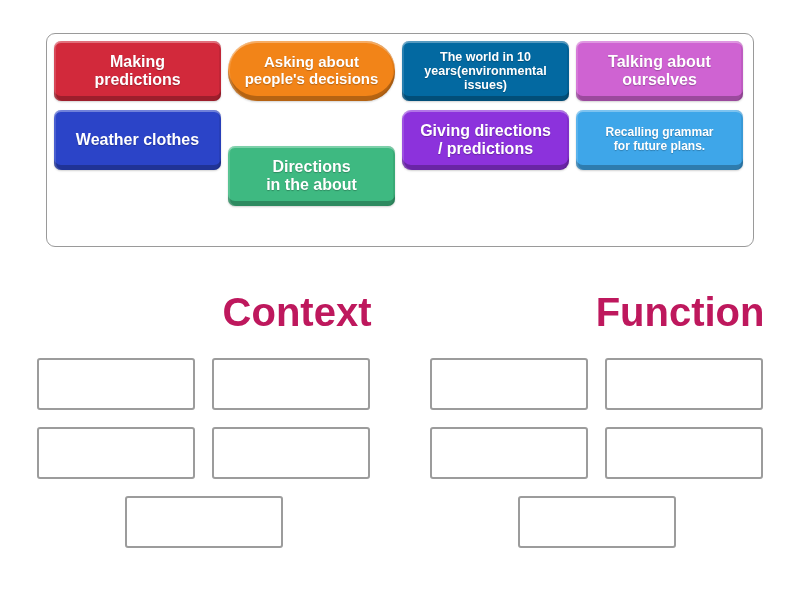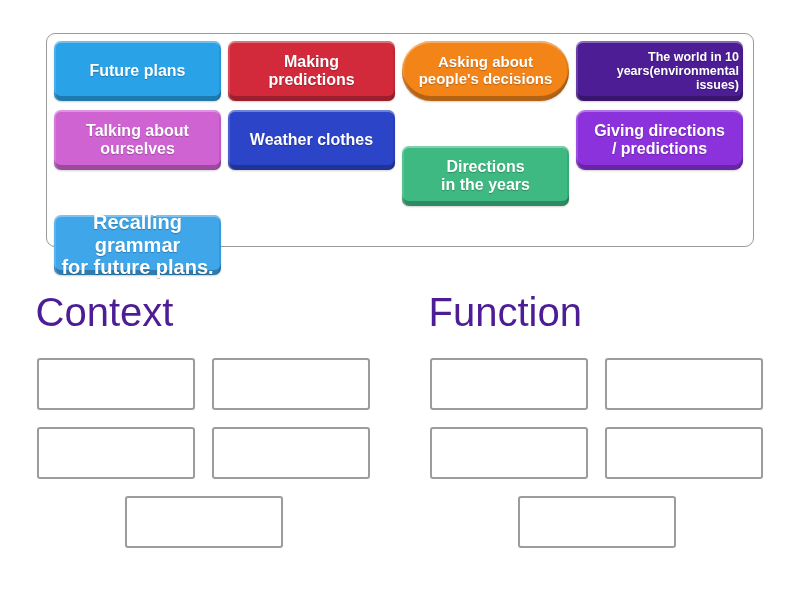--- a/index.html
+++ b/index.html
@@ -38,35 +38,35 @@
       inset -2px 0 0 rgba(0,0,0,0.08),
       inset 0 -5px 0 rgba(0,0,0,0.25),
       0 1px 2px rgba(0,0,0,0.18);
     text-shadow: 0 1px 1px rgba(0,0,0,0.25);
     cursor: grab;
     padding: 2px 4px;
   }
   .tile-line { display: block; }
   .size-md  { font-size: 16px; }
   .size-sm  { font-size: 15px; }
-  .size-xs  { font-size: 20px; }
+  .size-xs  { font-size: 12px; }
   .size-xxs { font-size: 12.5px; }
   
   .groups {
     display: flex;
     justify-content: center;
     gap: 57px;
     margin-top: 40px;
   }
   .group { width: 336px; }
   .group-title {
     font-size: 40px;
-    font-weight: 400;
-    color: #4c1d95;
-    text-align: left;
+    font-weight: 700;
+    color: #be185d;
+    text-align: right;
     line-height: 1.25;
     margin-bottom: 21px;
   }
   .slots {
     display: flex; flex-wrap: wrap;
     justify-content: center;
     column-gap: 17px;
     row-gap: 17px;
   }
   .slot {
@@ -75,46 +75,43 @@
     border: 2px solid #9c9c9c;
     border-radius: 3px;
     background: #ffffff;
   }
 </style>
 </head>
 <body>
 
 <div>
   <div class="tray">
-      <div class="tile size-md" style="background: rgb(41, 162, 232);">
-        <span class="tile-line">Future plans</span>
-      </div>
       <div class="tile size-md" style="background: rgb(210, 41, 59);">
         <span class="tile-line">Making</span>
         <span class="tile-line">predictions</span>
       </div>
       <div class="tile size-sm" style="background: rgb(242, 132, 24); border-radius: 29px;">
         <span class="tile-line">Asking about</span>
         <span class="tile-line">people's decisions</span>
       </div>
-      <div class="tile size-xxs" style="background: #4c1d95; align-items: flex-end;">
+      <div class="tile size-xxs" style="background: #0369a1;">
         <span class="tile-line">The world in 10</span>
         <span class="tile-line">years(environmental</span>
         <span class="tile-line">issues)</span>
       </div>
       <div class="tile size-md" style="background: rgb(207, 99, 210);">
         <span class="tile-line">Talking about</span>
         <span class="tile-line">ourselves</span>
       </div>
       <div class="tile size-md" style="background: rgb(43, 68, 200);">
         <span class="tile-line">Weather clothes</span>
       </div>
       <div class="tile size-md" style="background: rgb(62, 185, 129); margin-top: 36px;">
         <span class="tile-line">Directions</span>
-        <span class="tile-line">in the years</span>
+        <span class="tile-line">in the about</span>
       </div>
       <div class="tile size-md" style="background: rgb(140, 50, 220); border-radius: 9px;">
         <span class="tile-line">Giving directions</span>
         <span class="tile-line">/ predictions</span>
       </div>
       <div class="tile size-xs" style="background: rgb(62, 166, 233);">
         <span class="tile-line">Recalling grammar</span>
         <span class="tile-line">for future plans.</span>
       </div>
     </div>

